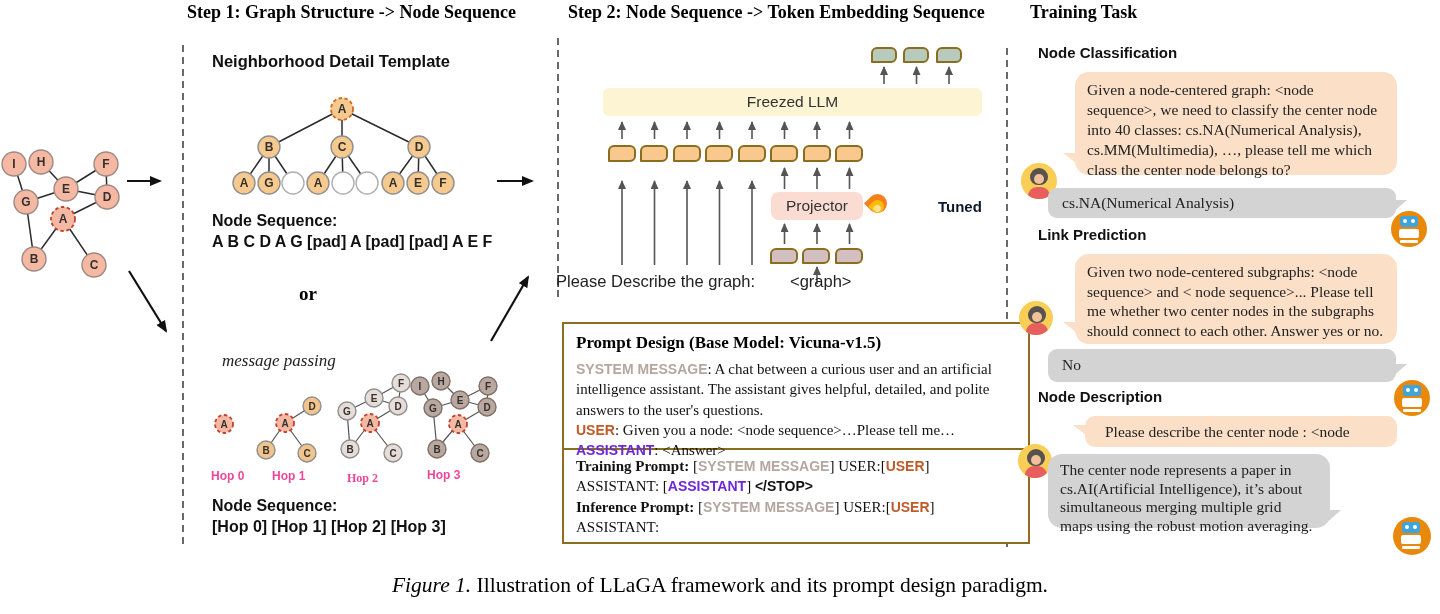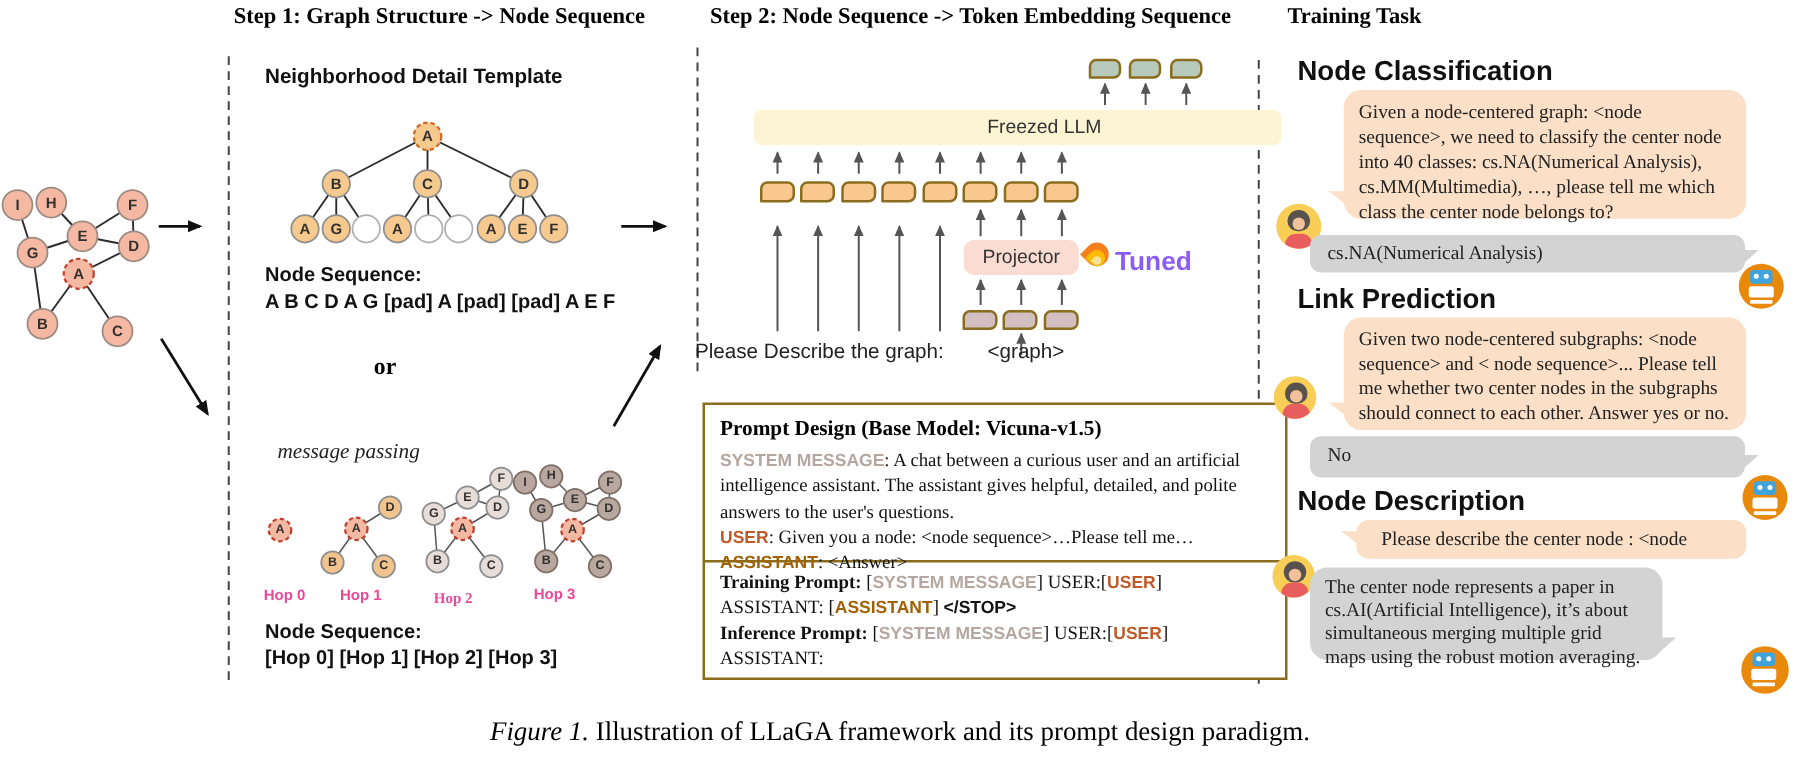--- a/index.html
+++ b/index.html
@@ -10,42 +10,42 @@
   .subhdr{font-weight:bold;font-size:16.5px;color:#111;white-space:nowrap;}
   .seq{font-weight:bold;font-size:16px;color:#111;white-space:nowrap;}
   .hoplbl{font-weight:bold;font-size:12px;color:#ec4899;}
   #graph-layer{position:absolute;left:0;top:0;}
   
   .tok{position:absolute;width:28px;height:17px;border:2px solid #8A6D1E;border-radius:6px 6px 6px 1px;box-sizing:border-box;}
   .tok.orange{background:#F8C88F;}
   .tok.green{background:#B8CABB;width:26px;height:16px;}
   .tok.mauve{background:#D3BFBF;height:16px;}
   .llmbar{position:absolute;left:603px;top:88px;width:379px;height:28px;background:#FCF4D2;border-radius:6px;
-          display:flex;align-items:center;justify-content:center;font-size:15.5px;color:#333;font-weight:500;padding-left:43px;}
+          display:flex;align-items:center;justify-content:center;font-size:15.5px;color:#333;font-weight:500;}
   .projector{position:absolute;left:771px;top:192px;width:92px;height:28px;background:#FADCD3;border-radius:8px;
           display:flex;align-items:center;justify-content:center;font-size:15.5px;color:#333;}
   .flame{position:absolute;left:866px;top:191px;width:24px;height:28px;}
   .flame .fo{position:absolute;left:2px;top:3px;width:19px;height:19px;background:#F4811E;border-radius:0 50% 50% 50%;transform:rotate(-45deg);}
   .flame .fm{position:absolute;left:5px;top:9px;width:13px;height:13px;background:#FBBC05;border-radius:0 50% 50% 50%;transform:rotate(-45deg);}
   .flame .fi{position:absolute;left:8px;top:14px;width:7px;height:7px;background:#FDE293;border-radius:0 50% 50% 50%;transform:rotate(-45deg);}
-  .tuned{position:absolute;left:892px;top:198px;font-weight:bold;font-size:21px;color:#8b5cf6;}
+  .tuned{position:absolute;left:938px;top:198px;font-weight:bold;font-size:15px;color:#0f172a;}
   .ptext{position:absolute;top:272px;font-size:16.5px;color:#222;white-space:nowrap;}
   
   .pbox{position:absolute;left:562px;top:322px;width:468px;height:222px;border:2px solid #8A6D1E;box-sizing:border-box;background:#fff;}
   .pbox .sec1{padding:9px 12px 6px 12px;height:124px;box-sizing:border-box;}
   .pbox .sec2{border-top:2px solid #8A6D1E;padding:6px 12px;}
   .ptitle{font-family:"Liberation Serif",serif;font-weight:bold;font-size:17px;color:#000;margin-bottom:6px;}
   .pline{font-family:"Liberation Serif",serif;font-size:15px;line-height:1.35;color:#111;}
   .syslbl{font-family:"Liberation Sans",sans-serif;font-weight:bold;font-size:14px;color:#B5A79F;}
   .userlbl{font-family:"Liberation Sans",sans-serif;font-weight:bold;font-size:14px;color:#C05A28;}
-  .asstlbl{font-family:"Liberation Sans",sans-serif;font-weight:bold;font-size:14px;color:#a16207;}
+  .asstlbl{font-family:"Liberation Sans",sans-serif;font-weight:bold;font-size:14px;color:#6d28d9;}
   .boldserif{font-weight:bold;}
   .stoptok{font-family:"Liberation Sans",sans-serif;font-weight:bold;font-size:14px;color:#111;}
   
-  .task-h{position:absolute;font-weight:bold;font-size:22px;color:#111;white-space:nowrap;}
+  .task-h{position:absolute;font-weight:bold;font-size:15px;color:#111;white-space:nowrap;}
   .bubble{position:absolute;border-radius:14px;font-family:"Liberation Serif",serif;font-size:15.5px;color:#222;box-sizing:border-box;}
   .bub-user{background:#FBDFC7;}
   .bub-asst{background:#D3D3D3;}
   .bub-user::after{content:"";position:absolute;left:-12px;bottom:8px;width:0;height:0;
       border-style:solid;border-width:0 18px 14px 0;border-color:transparent #FBDFC7 transparent transparent;}
   .bub-asst::after{content:"";position:absolute;right:-11px;bottom:3px;width:0;height:0;
       border-style:solid;border-width:0 0 15px 17px;border-color:transparent transparent transparent #D3D3D3;}
   
   .av-user{position:absolute;width:36px;height:36px;border-radius:50%;background:#F8CE57;overflow:hidden;}
   .av-user .hair{position:absolute;top:5px;left:9px;width:18px;height:17px;border-radius:9px 9px 8px 8px;background:#57524D;}

